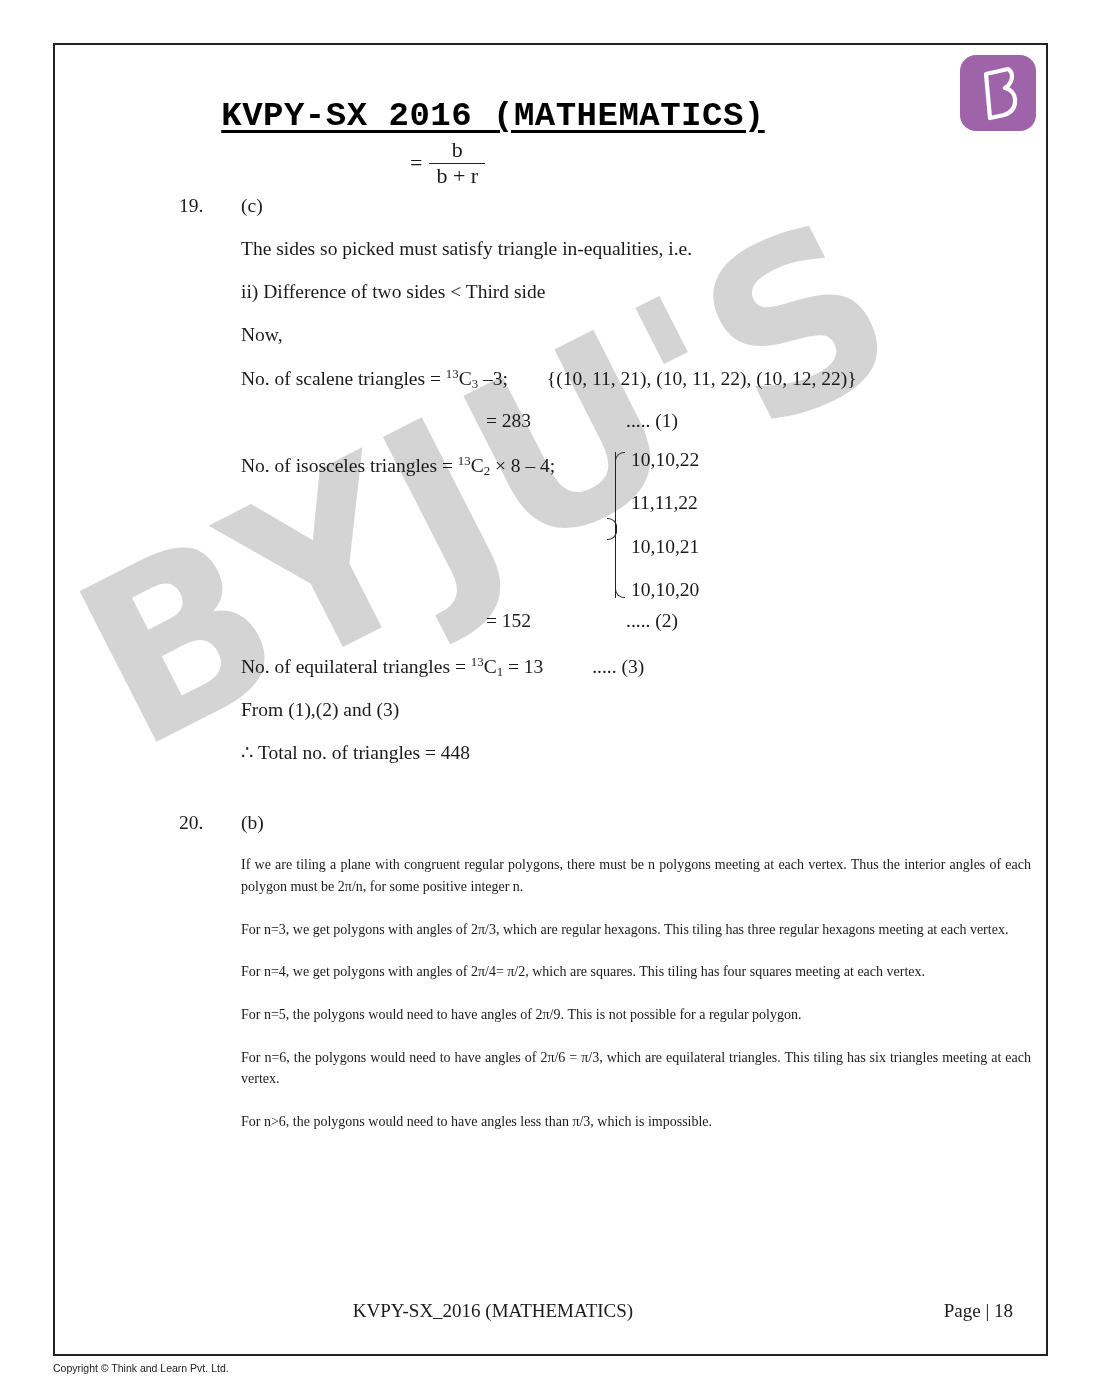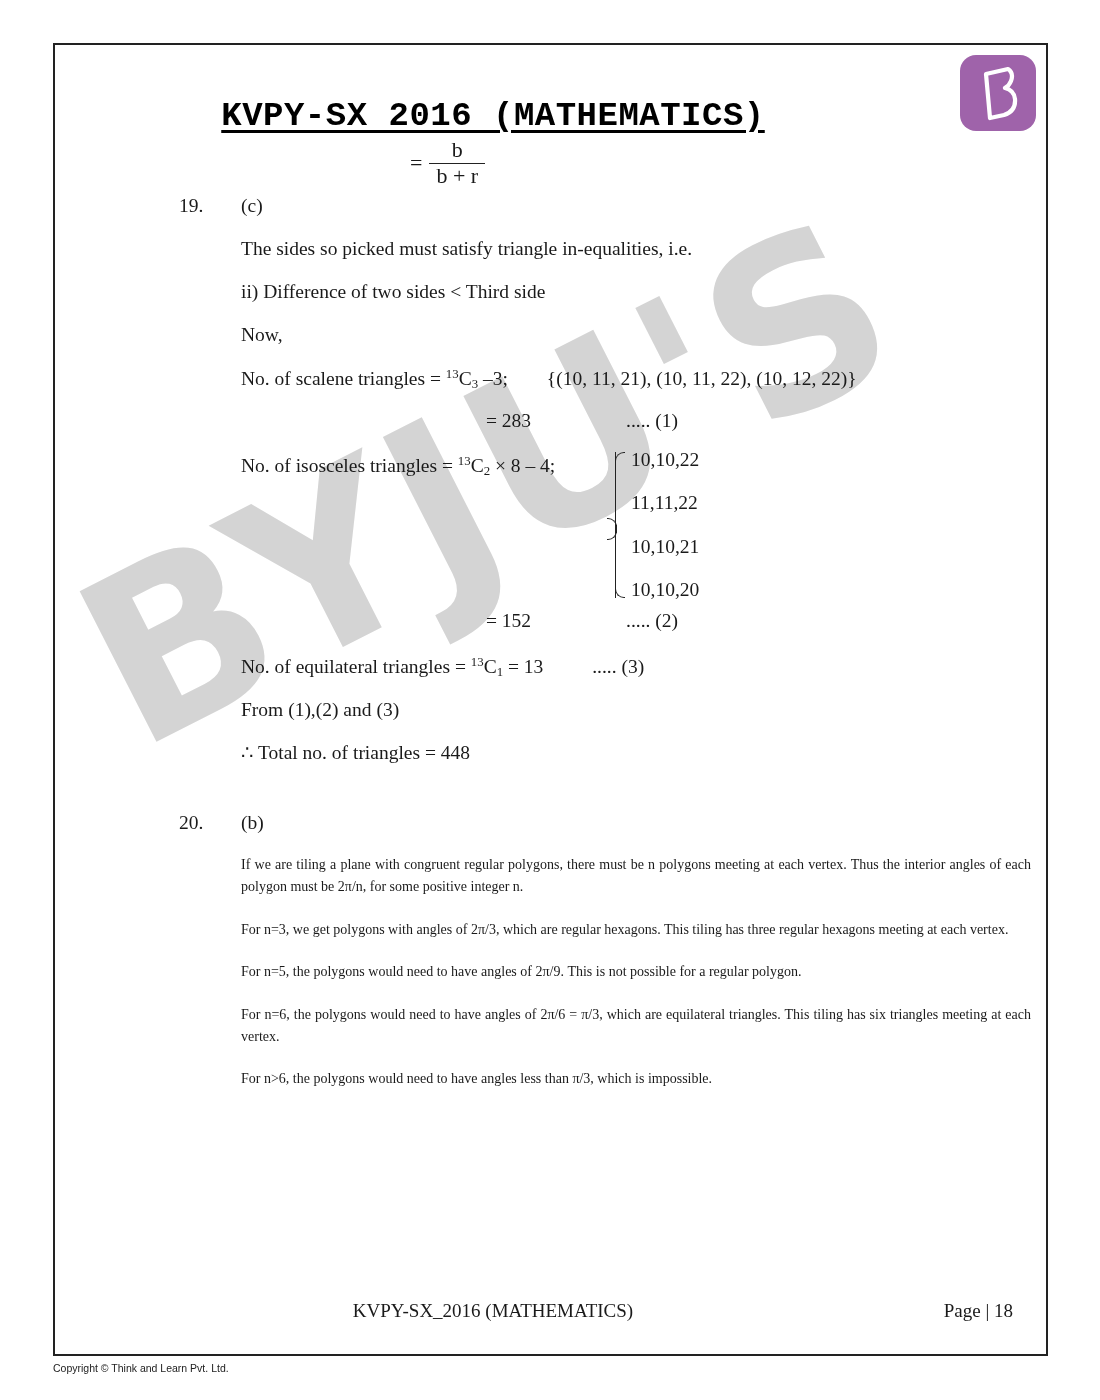--- a/index.html
+++ b/index.html
@@ -336,20 +336,21 @@
       <div class="line">∴  Total no. of triangles = 448</div>
     </div>
   </div>
 
   <div class="qblock" style="margin-top:46px;">
     <div class="qnum">20.</div>
     <div class="qbody">
       <div class="opt">(b)</div>
       <div class="para">If we are tiling a plane with congruent regular polygons, there must be n polygons meeting at each vertex. Thus the interior angles of each polygon must be 2π/n, for some positive integer n.</div>
       <div class="para">For n=3, we get polygons with angles of 2π/3, which are regular hexagons. This tiling has three regular hexagons meeting at each vertex.</div>
+      <div class="para">For n=4, we get polygons with angles of 2π/4= π/2, which are squares. This tiling has four squares meeting at each vertex.</div>
       <div class="para">For n=5, the polygons would need to have angles of 2π/9. This is not possible for a regular polygon.</div>
       <div class="para">For n=6, the polygons would need to have angles of 2π/6 = π/3, which are equilateral triangles. This tiling has six triangles meeting at each vertex.</div>
       <div class="para">For n&gt;6, the polygons would need to have angles less than π/3, which is impossible.</div>
     </div>
   </div>
 
 </div>
 
 <div id="footer">
   <div id="footer-title">KVPY-SX_2016 (MATHEMATICS)</div>

